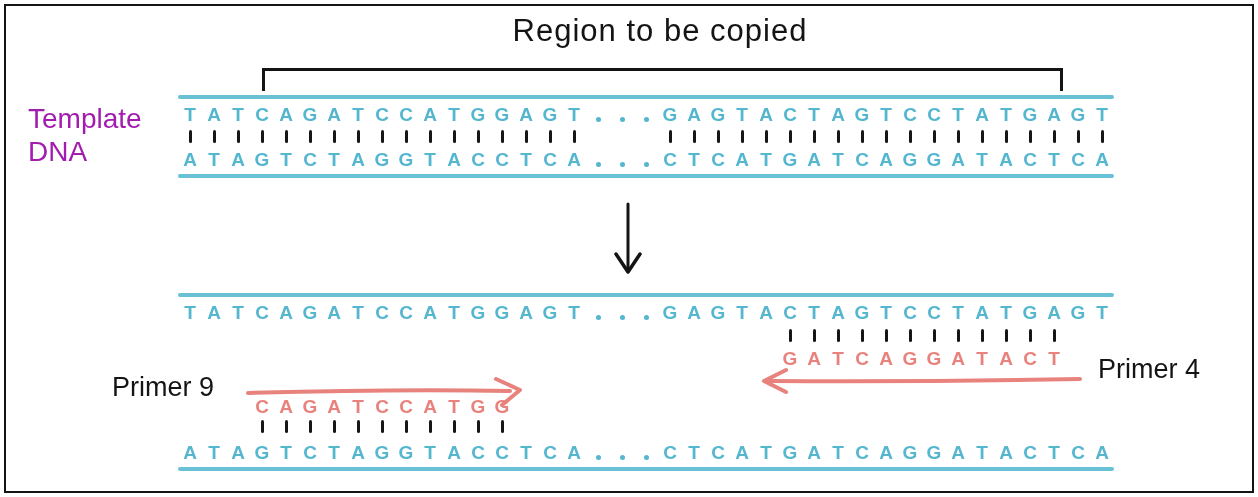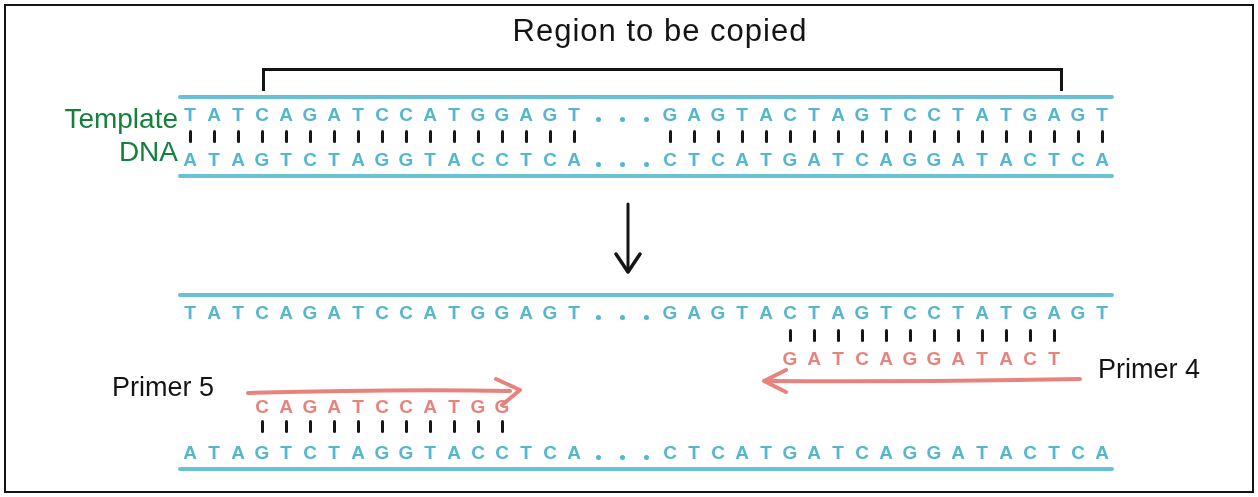--- a/index.html
+++ b/index.html
@@ -12,22 +12,22 @@
   .title{
     position:absolute;left:262px;width:796px;top:13px;text-align:center;
     font-size:31px;letter-spacing:1px;color:#141414;
   }
   .bracket{
     position:absolute;left:262px;top:68px;width:795px;height:20px;
     border-top:3px solid #141414;border-left:3px solid #141414;border-right:3px solid #141414;
   }
 
   .side-label{
-    position:absolute;left:28px;top:102px;width:150px;text-align:right;
-    font-size:28px;line-height:33px;white-space:pre-line;color:#15803d;
+    position:absolute;left:28px;top:102px;width:150px;text-align:left;
+    font-size:28px;line-height:33px;white-space:pre-line;color:#a21caf;
   }
   .primer-label{position:absolute;font-size:27px;color:#141414;white-space:nowrap;}
   .primer1-label{left:112px;top:372px;}
   .primer2-label{left:1098px;top:354px;}
 
   .strand-line{position:absolute;left:178px;width:936px;height:4px;border-radius:3px;background:var(--line,#69c1d5);}
   .sl1{top:95px;} .sl2{top:174px;} .sl3{top:293px;} .sl4{top:467px;}
 
   .seqrow{position:absolute;left:178px;height:26px;display:flex;}
   .seqrow .cell{
@@ -380,21 +380,21 @@
       <span class="cell">A</span>
       <span class="cell">C</span>
       <span class="cell">T</span>
     </div>
   <svg class="arrow-svg p2-arrow" width="330" height="28" viewBox="0 0 330 28">
     <path d="M 324 13 Q 170 16 14 15" fill="none" stroke="#e8827c" stroke-width="4" stroke-linecap="round"></path>
     <polyline points="30,4 8,15 30,26" fill="none" stroke="#e8827c" stroke-width="4" stroke-linecap="round" stroke-linejoin="round"></polyline>
   </svg>
   <div class="primer-label primer2-label">Primer 4</div>
 
-  <div class="primer-label primer1-label">Primer 5</div>
+  <div class="primer-label primer1-label">Primer 9</div>
   <svg class="arrow-svg p1-arrow" width="286" height="30" viewBox="0 0 286 30">
     <path d="M 4 16 Q 150 12 266 14" fill="none" stroke="#e8827c" stroke-width="4" stroke-linecap="round"></path>
     <polyline points="252,2 276,13 258,28" fill="none" stroke="#e8827c" stroke-width="4" stroke-linecap="round" stroke-linejoin="round"></polyline>
   </svg>
   <div class="seqrow red p1-seq">
       <span class="cell">C</span>
       <span class="cell">A</span>
       <span class="cell">G</span>
       <span class="cell">A</span>
       <span class="cell">T</span>

